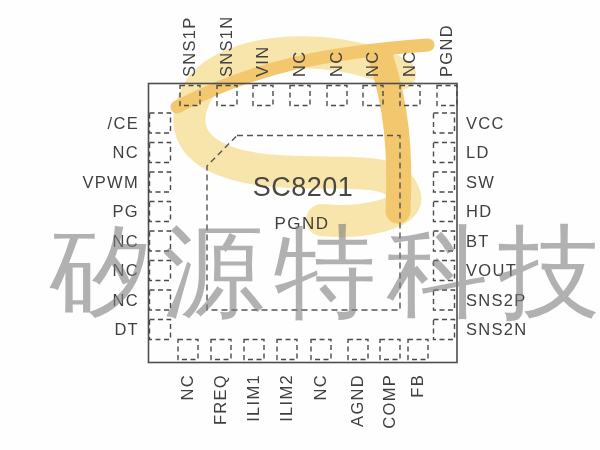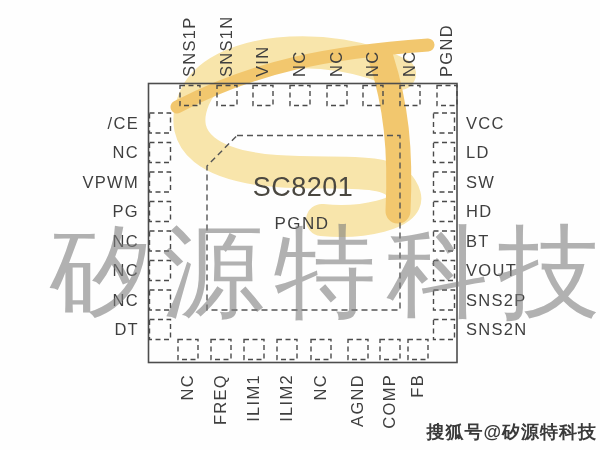--- a/index.html
+++ b/index.html
@@ -127,15 +127,14 @@
     <text class="pinlbl" x="466" y="246.5" text-anchor="start">BT</text>
     <text class="pinlbl" x="466" y="276" text-anchor="start">VOUT</text>
     <text class="pinlbl" x="466" y="305.5" text-anchor="start">SNS2P</text>
     <text class="pinlbl" x="466" y="335" text-anchor="start">SNS2N</text>
 
     <text class="chipname" x="303" y="196" text-anchor="middle">SC8201</text>
     <text class="padname" x="302" y="229" text-anchor="middle">PGND</text>
   </svg>
 
   <div id="wm-cn">矽源特科技</div>
-  <div id="badge">搜狐号@矽源特科技</div>
 
 </div>
 
 </body></html>

